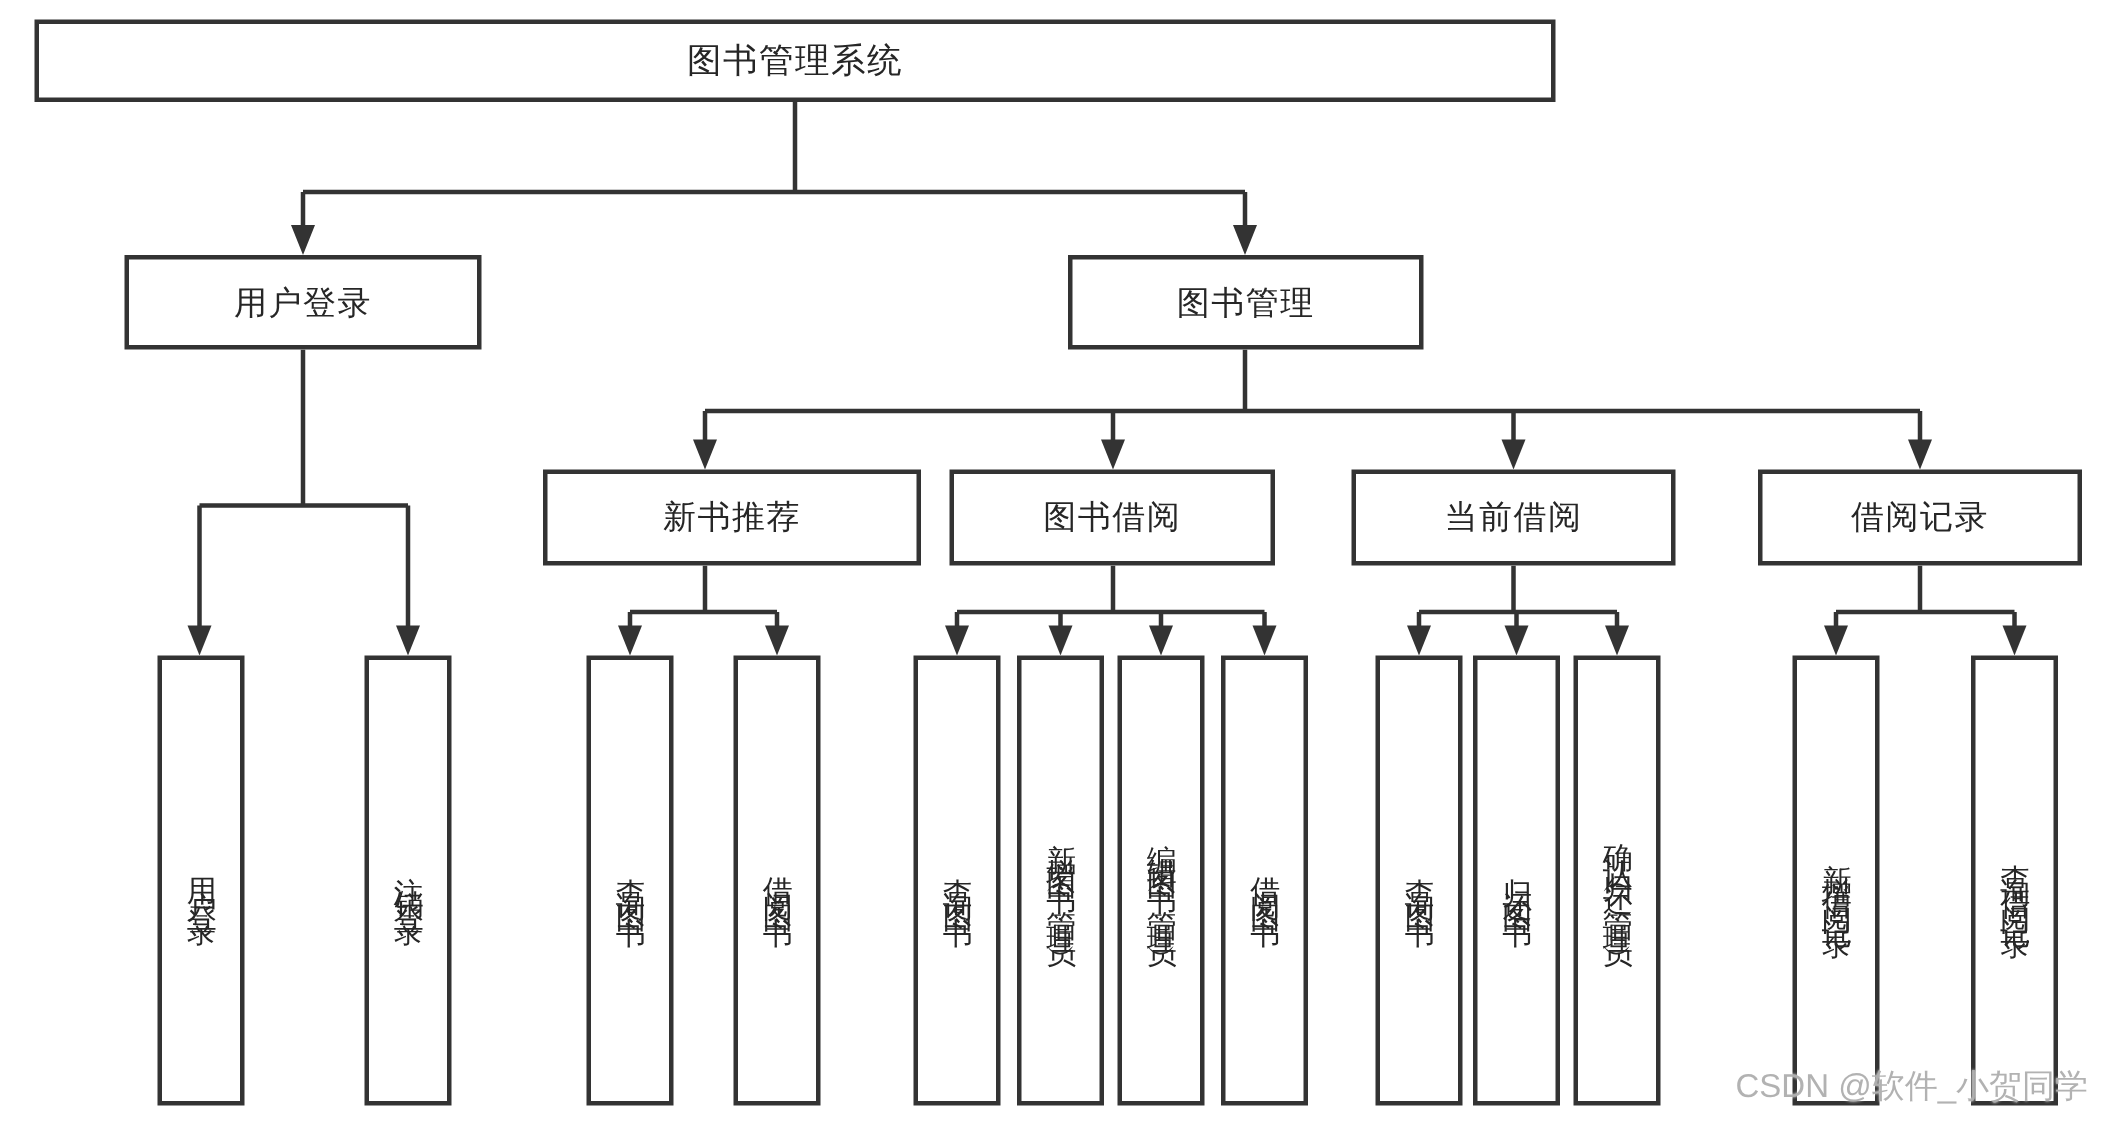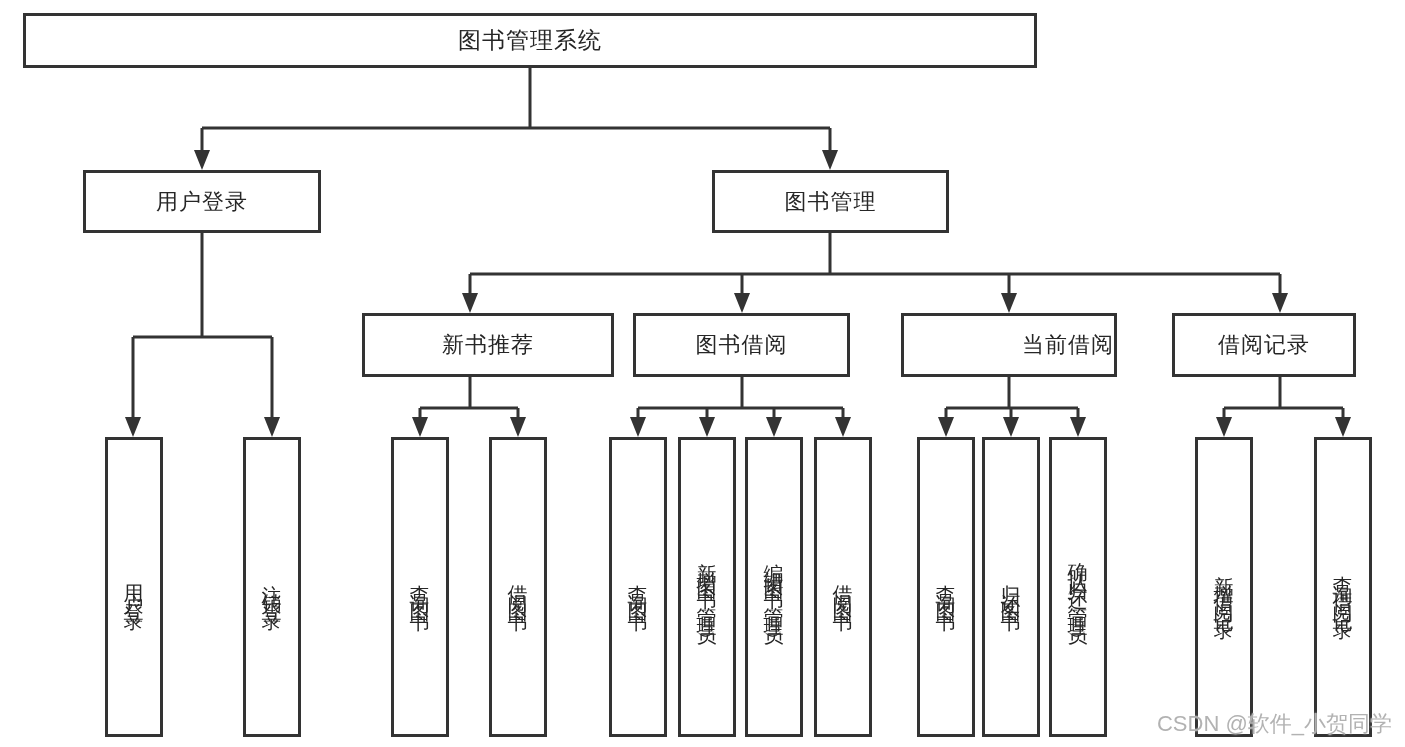--- a/index.html
+++ b/index.html
@@ -119,24 +119,24 @@
   <div class="node h" style="left:712px; top:170px; width:237px; height:63px;text-align:right;">
     <span>图书管理</span>
   </div>
 
   <div class="node h" style="left:362px; top:313px; width:252px; height:64px;">
     <span>新书推荐</span>
   </div>
   <div class="node h" style="left:633px; top:313px; width:217px; height:64px;">
     <span>图书借阅</span>
   </div>
-  <div class="node h" style="left:901px; top:313px; width:216px; height:64px;justify-content:flex-end;">
+  <div class="node h" style="left:901px; top:313px; width:216px; height:64px;">
     <span>当前借阅</span>
   </div>
-  <div class="node h" style="left:1172px; top:313px; width:184px; height:64px;">
+  <div class="node h" style="left:1172px; top:313px; width:216px; height:64px;">
     <span>借阅记录</span>
   </div>
 
   <div class="node v" style="left:105px; top:437px; width:58px; height:300px;">
     <span>用户登录</span>
   </div>
   <div class="node v" style="left:243px; top:437px; width:58px; height:300px;">
     <span>注销登录</span>
   </div>
 

